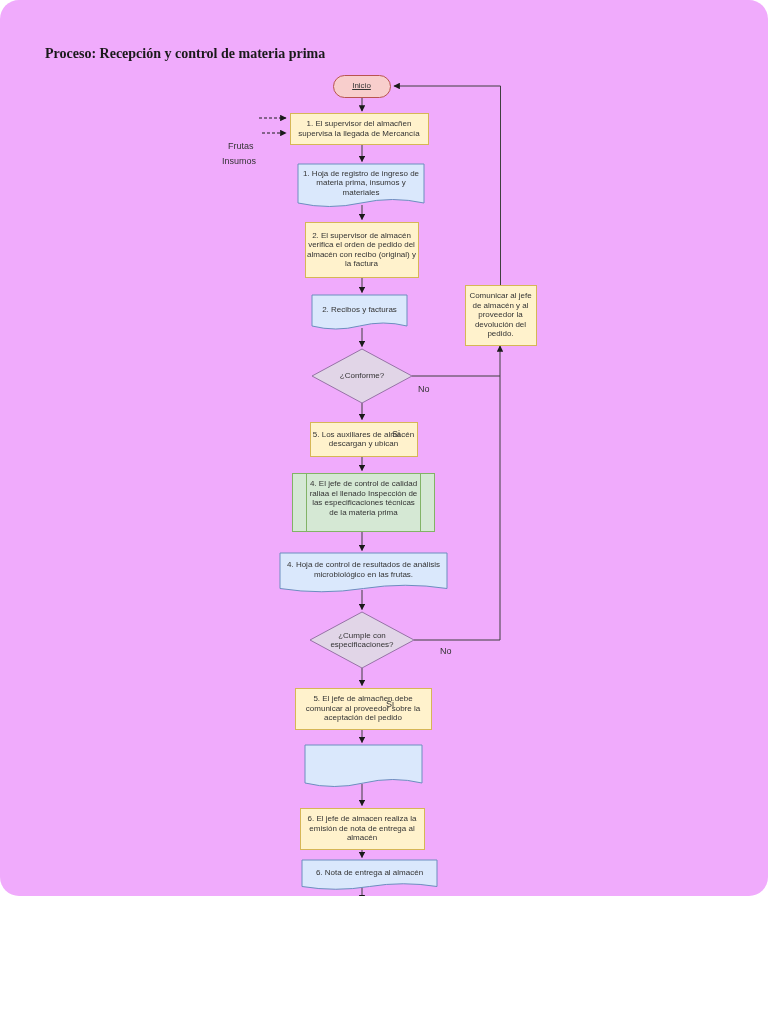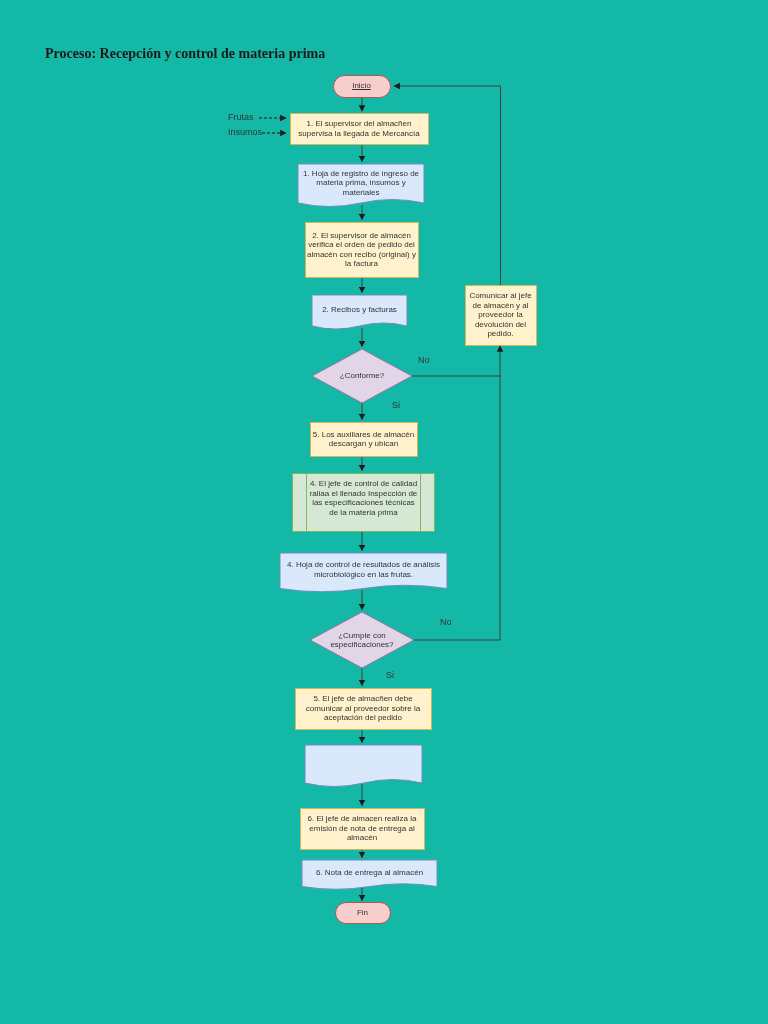--- a/index.html
+++ b/index.html
@@ -1,31 +1,31 @@
 <!DOCTYPE html>
 <html><head>
 <meta charset="utf-8">
 <style>
   html,body{margin:0;padding:0;background:#ffffff;}
-  .page{position:relative;width:768px;height:1024px;background:#14b8a6;overflow:hidden;
-        font-family:"Liberation Sans", sans-serif;}
+  .page{position:relative;width:768px;height:896px;background:#f0abfc;overflow:hidden;
+        font-family:"Liberation Sans", sans-serif;border-radius:19px;}
   .doc-title{position:absolute;left:45px;top:46px;
         font-family:"Liberation Serif", serif;font-weight:bold;font-size:14px;color:#1a1a1a;}
   svg.flow{position:absolute;left:0;top:0;}
   
   .sh-process{fill:#FFF2CC;stroke:#D6B656;stroke-width:1;}
   .sh-document{fill:#DAE8FC;stroke:#6C8EBF;stroke-width:1;}
   .sh-decision{fill:#E1D5E7;stroke:#9673A6;stroke-width:1;}
   .sh-inspect{fill:#D5E8D4;stroke:#82B366;stroke-width:1;}
   .sh-terminator{fill:#F8CECC;stroke:#B85450;stroke-width:1;}
   .edge{stroke:#3F3F3F;stroke-width:1;fill:none;}
   .edge-dashed{stroke:#1a1a1a;stroke-width:1;fill:none;stroke-dasharray:3 2;}
   .node-label{position:absolute;display:flex;align-items:center;justify-content:center;
         text-align:center;font-size:8px;line-height:9.5px;color:#333;padding:1px 2px;box-sizing:border-box;}
-  .edge-label{position:absolute;font-size:9px;color:#333;}
+  .edge-label{position:absolute;font-size:9px;color:#333;margin-top:29px;}
 </style>
 </head>
 <body>
 
 <div class="page">
 
   <div class="doc-title">Proceso: Recepción y control de materia prima</div>
 
   <svg class="flow" width="768" height="1024" viewBox="0 0 768 1024">
     <defs>
@@ -88,21 +88,21 @@
     <rect class="sh-process" x="300.5" y="808.5" width="124" height="41"></rect>
 
     <path class="sh-document" d="M302,860 L437,860 L437,886.5 Q403.25,881 369.5,886.5 Q335.75,892 302,886.5 Z"></path>
 
     <rect class="sh-terminator" x="335.5" y="902.5" width="55" height="21" rx="10.5" ry="10.5"></rect>
   </svg>
 
   <div class="node-label" style="left:333px;top:75px;width:57px;height:22px;text-decoration:underline;">Inicio</div>
 
   <div class="edge-label" style="left:228px;top:112px;">Frutas</div>
-  <div class="edge-label" style="left:228px;top:127px;">Insumos</div>
+  <div class="edge-label" style="left:222px;top:127px;">Insumos</div>
 
   <div class="node-label" style="left:290px;top:113px;width:138px;height:31px;">1. El supervisor del almacñen supervisa la llegada de Mercancía</div>
 
   <div class="node-label" style="left:298px;top:164px;width:126px;height:38px;">1. Hoja de registro de ingreso de materia prima, insumos y materiales</div>
 
   <div class="node-label" style="left:305px;top:222px;width:113px;height:55px;">2. El supervisor de almacén verifica el orden de pedido del almacén con recibo (original) y la factura</div>
 
   <div class="node-label" style="left:312px;top:295px;width:95px;height:29px;">2. Recibos y facturas</div>
 
   <div class="node-label" style="left:312px;top:349px;width:100px;height:54px;">¿Conforme?</div>

